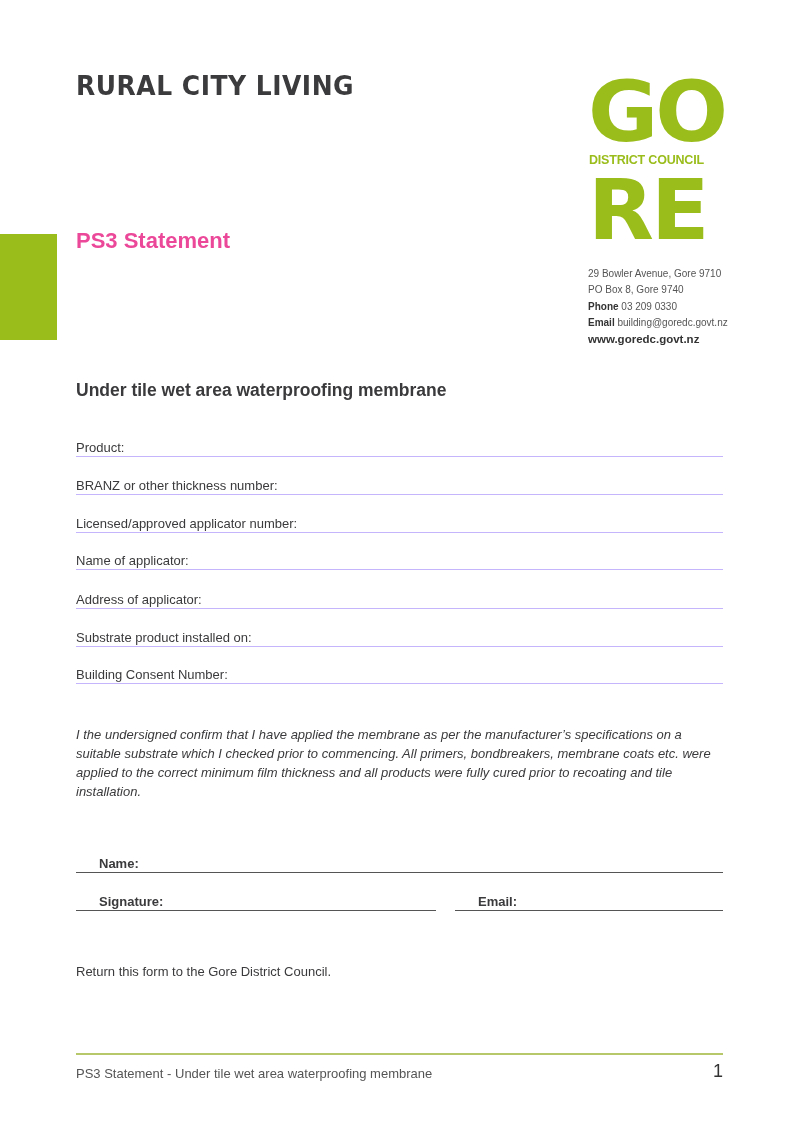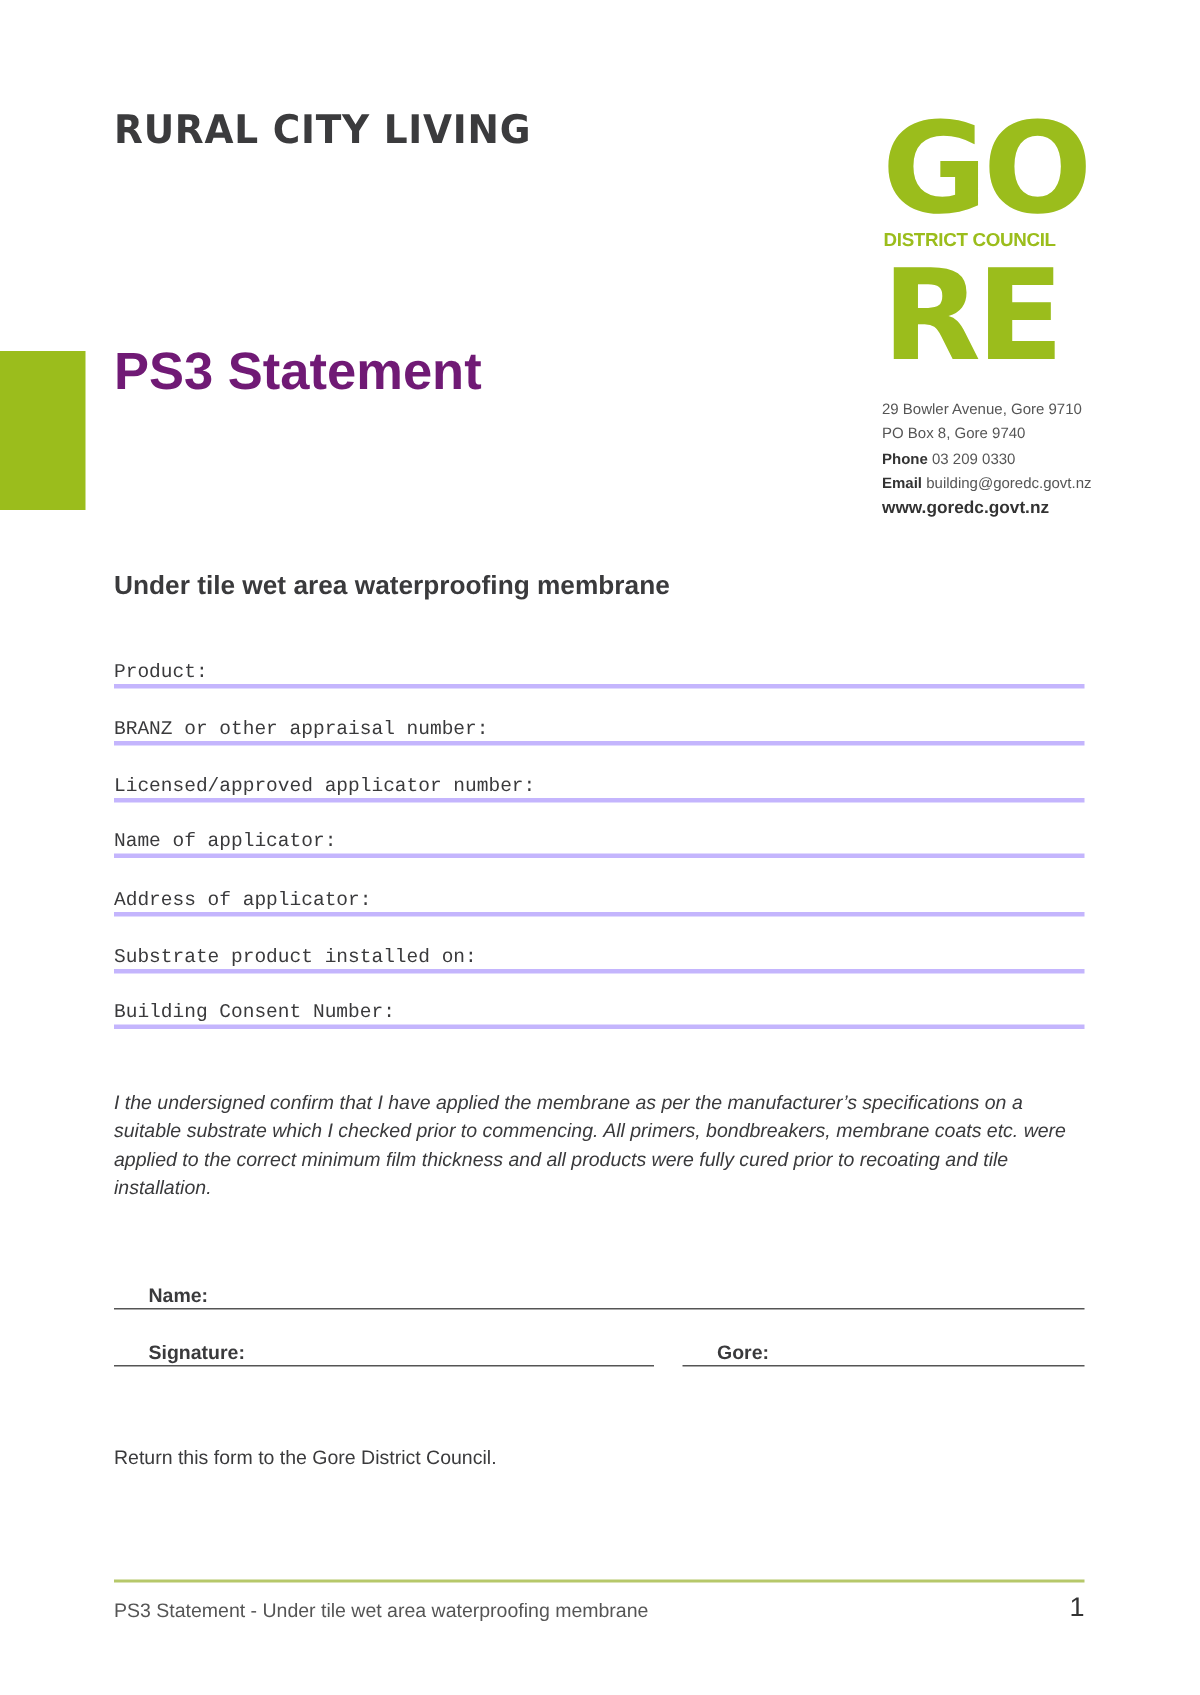--- a/index.html
+++ b/index.html
@@ -2,40 +2,40 @@
 <html><head>
 <meta charset="utf-8">
 <style>
   html, body { margin: 0; padding: 0; background: #ffffff; }
   body { width: 800px; height: 1130px; position: relative; overflow: hidden;
          font-family: "DejaVu Sans", "Liberation Sans", sans-serif; color: #3a3a3c; }
   .abs { position: absolute; }
   .brand-title { left: 76px; top: 72px; font-size: 25px; font-weight: bold; letter-spacing: 0.5px;
                  color: #3b3b3d; font-family: "DejaVu Sans", sans-serif; transform: scaleY(1.05); }
   .side-bar { left: 0; top: 234px; width: 57px; height: 106px; background: #9bbd1c; }
-  .page-title { left: 76px; top: 228px; font-size: 35px; font-weight: bold; color: #701a75;
+  .page-title { left: 76px; top: 228px; font-size: 22px; font-weight: bold; color: #ec4899;
                 font-family: "Liberation Sans", sans-serif; }
   .logo { left: 588px; top: 76px; width: 136px; height: 174px; }
   .logo .big { position: absolute; left: 0; font-size: 84px; font-weight: bold; color: #9bbd1c;
                font-family: "DejaVu Sans", sans-serif; letter-spacing: -3px; line-height: 84px;
                transform: scaleX(1.02); transform-origin: left; }
   .logo .go { top: -6px; }
   .logo .re { top: 92px; }
   .logo .dc { position: absolute; left: 1px; top: 77px; font-size: 12.5px; font-weight: bold;
               color: #9bbd1c; letter-spacing: -0.2px; white-space: nowrap;
               font-family: "Liberation Sans", sans-serif; }
   .contact { left: 588px; top: 266px; font-size: 10px; line-height: 16.3px; color: #555;
              font-family: "Liberation Sans", sans-serif; }
   .contact b { color: #333; }
   .contact .web { font-weight: bold; font-size: 11.5px; color: #333; }
   .section-title { left: 76px; top: 380px; font-size: 17.5px; font-weight: bold; color: #3a3a3c;
                    font-family: "Liberation Sans", sans-serif; text-align: right; }
   .field { position: absolute; left: 76px; width: 647px; height: 20px;
-           border-bottom: 3px solid #c4b5fd; font-size: 13px; color: #3a3a3c;
-           font-family: Liberation Mono, monospace; }
+           border-bottom: 1px solid #c4b5fd; font-size: 13px; color: #3a3a3c;
+           font-family: Liberation Sans, sans-serif; }
   .field span { position: absolute; left: 0; bottom: 1px; }
   .para { left: 76px; top: 725px; width: 650px; font-size: 13px; line-height: 19px; color: #3a3a3c;
           font-family: "Liberation Sans", sans-serif; font-style: italic; }
   .sig { position: absolute; height: 20px; border-bottom: 1px solid #555; font-size: 13px;
          font-weight: bold; color: #3a3a3c; font-family: "Liberation Sans", sans-serif; }
   .sig span { position: absolute; left: 0; bottom: 1px; padding-left: 23px; }
   .return { left: 76px; top: 964px; font-size: 13px; color: #3a3a3c;
             font-family: "Liberation Sans", sans-serif; }
   .footer-line { left: 76px; top: 1053px; width: 647px; height: 2px; background: #b6c86a; }
   .footer-text { left: 76px; top: 1066px; font-size: 13px; color: #555;
@@ -63,21 +63,21 @@
   <div><b>Email</b> <span>building@goredc.govt.nz</span></div>
   <div class="web">www.goredc.govt.nz</div>
 </div>
 
 <div class="abs section-title">Under tile wet area waterproofing membrane</div>
 
 <div class="field" style="top:436px">
     <span>Product:</span>
   </div>
 <div class="field" style="top:474px">
-    <span>BRANZ or other appraisal number:</span>
+    <span>BRANZ or other thickness number:</span>
   </div>
 <div class="field" style="top:512px">
     <span>Licensed/approved applicator number:</span>
   </div>
 <div class="field" style="top:549px">
     <span>Name of applicator:</span>
   </div>
 <div class="field" style="top:588px">
     <span>Address of applicator:</span>
   </div>
@@ -90,20 +90,20 @@
 
 <div class="abs para">I the undersigned confirm that I have applied the membrane as per the manufacturer’s specifications on a suitable substrate which I checked prior to commencing.  All primers, bondbreakers, membrane coats etc. were applied to the correct minimum film thickness and all products were fully cured prior to recoating and tile installation.</div>
 
 <div class="sig" style="left:76px; top:852px; width:647px;">
     <span>Name:</span>
   </div>
 <div class="sig" style="left:76px; top:890px; width:360px;">
     <span>Signature:</span>
   </div>
 <div class="sig" style="left:455px; top:890px; width:268px;">
-    <span>Gore:</span>
+    <span>Email:</span>
   </div>
 
 <div class="abs return">Return this form to the Gore District Council.</div>
 
 <div class="abs footer-line"></div>
 <div class="abs footer-text">PS3 Statement - Under tile wet area waterproofing membrane</div>
 <div class="abs page-num">1</div>
 
 </body></html>

